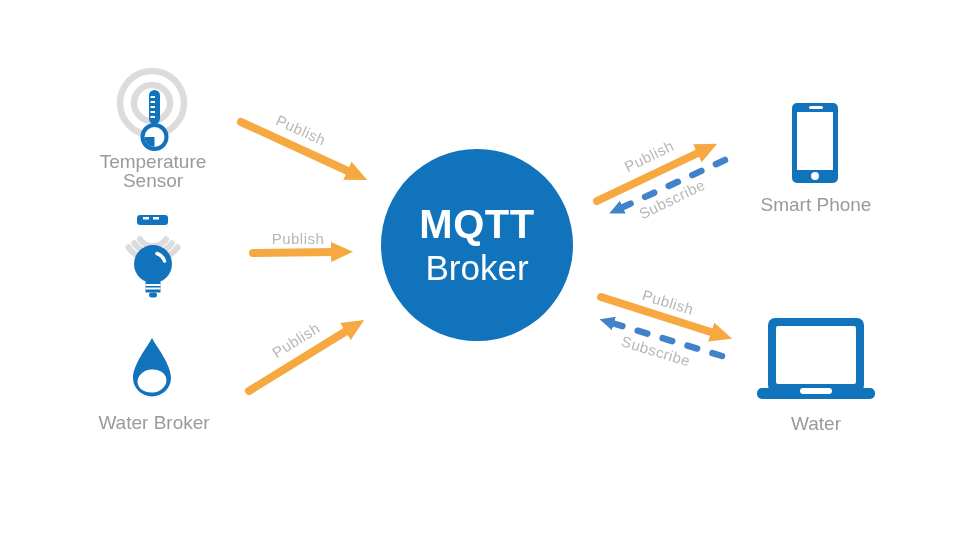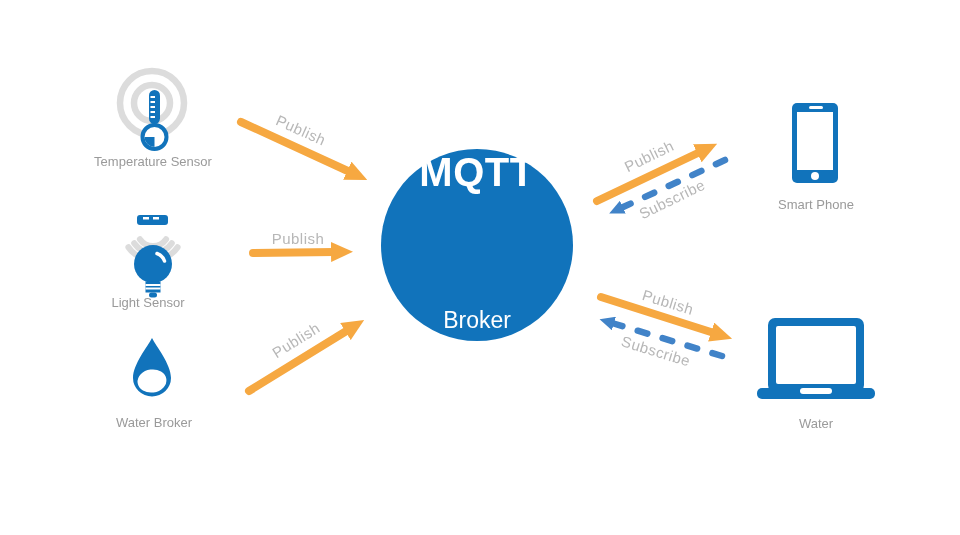--- a/index.html
+++ b/index.html
@@ -5,27 +5,27 @@
   html,body{margin:0;padding:0;}
   body{font-family:"Liberation Sans", sans-serif; background:#fff;}
   #canvas{position:relative; width:960px; height:535px; background:var(--background,#fff); overflow:hidden;}
 
   
   #edge-layer{position:absolute; left:0; top:0; width:960px; height:535px;}
 
   
   .broker{position:absolute; left:381px; top:149px; width:192px; height:192px; border-radius:50%;
           background:var(--primary-blue,#1173BB); display:flex; flex-direction:column;
-          align-items:center; justify-content:space-between; color:#fff; text-align:center;}
+          align-items:center; justify-content:center; color:#fff; text-align:center;}
   .broker-title{font-size:40px; font-weight:bold; line-height:46px; letter-spacing:.5px;}
-  .broker-subtitle{font-size:23px; font-weight:400; line-height:42px;}
+  .broker-subtitle{font-size:35px; font-weight:400; line-height:42px;}
 
   
   .node-icon{position:absolute;}
-  .node-label{position:absolute; width:140px; text-align:center; font-size:13px; line-height:19px;
+  .node-label{position:absolute; width:140px; text-align:center; font-size:19px; line-height:19px;
               color:var(--node-label-gray,#9A9A9A);}
 
   
   .edge-label{position:absolute; font-size:15px; color:var(--edge-label-gray,#B7B7B7);
               white-space:nowrap; transform-origin:center; letter-spacing:.5px;}
 
   
   .stroke-signal{stroke:var(--signal-gray,#DCDCDC);}
   .stroke-blue{stroke:var(--primary-blue,#1173BB);}
   .fill-blue{fill:var(--primary-blue,#1173BB);}
@@ -80,21 +80,20 @@
     <path d="M28.4,41.2 A30,30 0 0 0 77.6,41.2" fill="none" class="stroke-signal" stroke-width="6" stroke-linecap="round"></path>
     <rect x="37" y="9" width="31" height="10" rx="3" class="fill-blue"></rect>
     <rect x="43" y="11" width="6" height="2.5" fill="#fff"></rect>
     <rect x="53" y="11" width="6" height="2.5" fill="#fff"></rect>
     <circle cx="53" cy="58" r="19" class="fill-blue"></circle>
     <path d="M57,47.5 A12,12 0 0 1 64.5,55" fill="none" stroke="#fff" stroke-width="3.5" stroke-linecap="round"></path>
     <rect x="45.5" y="75.5" width="15" height="11" class="fill-blue"></rect>
     <path d="M45.5,79 h15 M45.5,82.5 h15" stroke="#fff" stroke-width="2"></path>
     <rect x="49" y="86.5" width="8" height="5" rx="2.5" class="fill-blue"></rect>
   </svg>
-  <div class="node-label" style="left:78px; top:293px;">Light Sensor</div>
 
   <svg class="node-icon" style="left:110px; top:336px;" width="84" height="66" viewBox="0 0 84 66">
     <path d="M42,2 C38,10 23,28 23,42 A19,18.5 0 0 0 61,42 C61,28 46,10 42,2 Z" class="fill-blue"></path>
     <ellipse cx="42" cy="45" rx="14.5" ry="11.5" fill="#fff" transform="rotate(-8 42 45)"></ellipse>
   </svg>
   <div class="node-label" style="left:84px; top:413px;">Water Broker</div>
 
   <svg class="node-icon" style="left:790px; top:101px;" width="52" height="84" viewBox="0 0 52 84">
     <rect x="2" y="2" width="46" height="80" rx="5" class="fill-blue"></rect>
     <rect x="7" y="11" width="36" height="58" fill="#fff"></rect>

